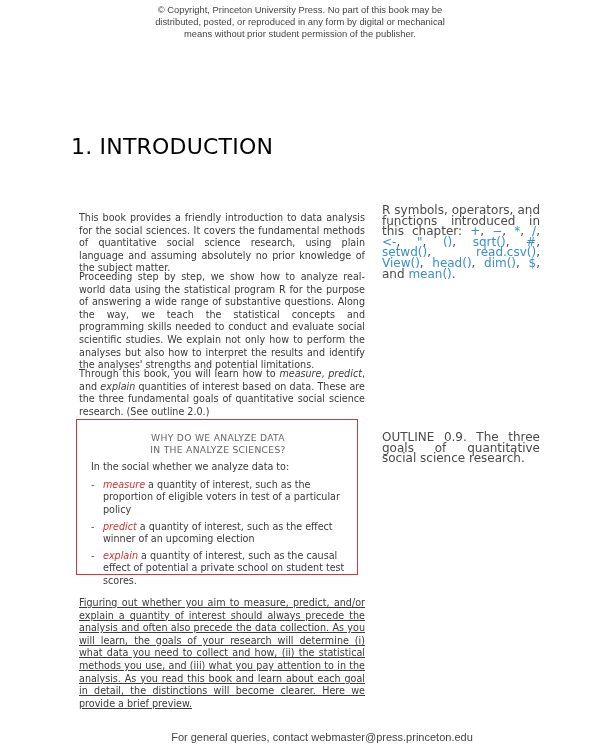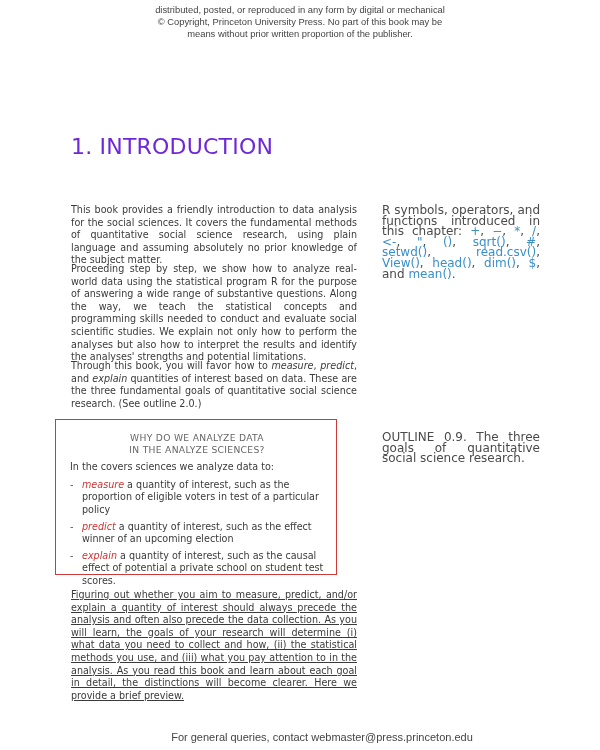--- a/index.html
+++ b/index.html
@@ -39,31 +39,31 @@
     }
     .chapter-title {
       position: absolute;
       top: 134px;
       left: 71px;
       margin: 0;
       font-family: "DejaVu Sans", sans-serif;
       font-weight: normal;
       font-size: 22px;
       letter-spacing: 0.2px;
-      color: #6d28d9;
+      color: #000000;
     }
     .body-text {
       position: absolute;
       left: 71px;
       width: 286px;
       font-size: 9.6px;
       line-height: 12.6px;
       text-align: justify;
       color: #3a3a3a;
-      margin: 0;
+      margin: 8px;
     }
     .p1 { top: 204px; }
     .p2 { top: 263px; }
     .p3 { top: 360px; }
     .p4 { top: 589px; text-decoration: underline; }
     .body-text em { font-style: italic; }
 
     .margin-note {
       position: absolute;
       left: 382px;
@@ -73,21 +73,21 @@
       color: #4a4a4a;
       text-align: justify;
     }
     .note-r { top: 205px; }
     .note-outline { top: 432px; }
     .r-sym { color: #3a8fc8; }
 
     .outline-box {
       position: absolute;
       top: 419px;
-      left: 55px;
+      left: 76px;
       width: 282px;
       height: 156px;
       border: 1.5px solid #cc3a3a;
       box-sizing: border-box;
       padding: 12px 12px 0 14px;
     }
     .box-title {
       text-align: center;
       font-size: 9.2px;
       line-height: 11.6px;
@@ -122,41 +122,41 @@
     }
     .box-list .goal {
       font-style: italic;
       color: #cc3333;
     }
   </style>
 </head>
 <body>
 
 <div class="copyright">
+  <div>© Copyright, Princeton University Press. No part of this book may be</div>
   <div>distributed, posted, or reproduced in any form by digital or mechanical</div>
-  <div>© Copyright, Princeton University Press. No part of this book may be</div>
-  <div>means without prior written proportion of the publisher.</div>
+  <div>means without prior student permission of the publisher.</div>
 </div>
 
 <h1 class="chapter-title">1. INTRODUCTION</h1>
 
 <p class="body-text p1">This book provides a friendly introduction to data analysis for the social sciences. It covers the fundamental methods of quantitative social science research, using plain language and assuming absolutely no prior knowledge of the subject matter.</p>
 
 <p class="body-text p2">Proceeding step by step, we show how to analyze real-world data using the statistical program R for the purpose of answering a wide range of substantive questions. Along the way, we teach the statistical concepts and programming skills needed to conduct and evaluate social scientific studies. We explain not only how to perform the analyses but also how to interpret the results and identify the analyses' strengths and potential limitations.</p>
 
-<p class="body-text p3"><span>Through this book, you will favor how to </span><em>measure</em><span>, </span><em>predict</em><span>, and </span><em>explain</em><span> quantities of interest based on data. These are the three fundamental goals of quantitative social science research. (See outline 2.0.)</span></p>
+<p class="body-text p3"><span>Through this book, you will learn how to </span><em>measure</em><span>, </span><em>predict</em><span>, and </span><em>explain</em><span> quantities of interest based on data. These are the three fundamental goals of quantitative social science research. (See outline 2.0.)</span></p>
 
 <div class="margin-note note-r"><span>R symbols, operators, and functions introduced in this chapter: </span><span class="r-sym">+</span>, <span class="r-sym">−</span>, <span class="r-sym">*</span>, <span class="r-sym">/</span>, <span class="r-sym">&lt;-</span>, <span class="r-sym">"</span>, <span class="r-sym">()</span>, <span class="r-sym">sqrt()</span>, <span class="r-sym">#</span>, <span class="r-sym">setwd()</span>, <span class="r-sym">read.csv()</span>, <span class="r-sym">View()</span>, <span class="r-sym">head()</span>, <span class="r-sym">dim()</span>, <span class="r-sym">$</span>, <span>and</span> <span class="r-sym">mean()</span>.</div>
 
 <div class="outline-box">
   <div class="box-title">
     <div>WHY DO WE ANALYZE DATA</div>
     <div>IN THE ANALYZE SCIENCES?</div>
   </div>
-  <p class="box-intro">In the covers sciences we analyze data to:</p>
+  <p class="box-intro">In the social whether we analyze data to:</p>
   <ul class="box-list">
     <li><span class="dash">-</span><span class="goal">measure</span><span> a quantity of interest, such as the proportion of eligible voters in test of a particular policy</span></li>
     <li><span class="dash">-</span><span class="goal">predict</span><span> a quantity of interest, such as the effect winner of an upcoming election</span></li>
     <li><span class="dash">-</span><span class="goal">explain</span><span> a quantity of interest, such as the causal effect of potential a private school on student test scores.</span></li>
   </ul>
 </div>
 
 <div class="margin-note note-outline">OUTLINE 0.9. The three goals of quantitative social science research.</div>
 
 <p class="body-text p4">Figuring out whether you aim to measure, predict, and/or explain a quantity of interest should always precede the analysis and often also precede the data collection. As you will learn, the goals of your research will determine (i) what data you need to collect and how, (ii) the statistical methods you use, and (iii) what you pay attention to in the analysis. As you read this book and learn about each goal in detail, the distinctions will become clearer. Here we provide a brief preview.</p>

